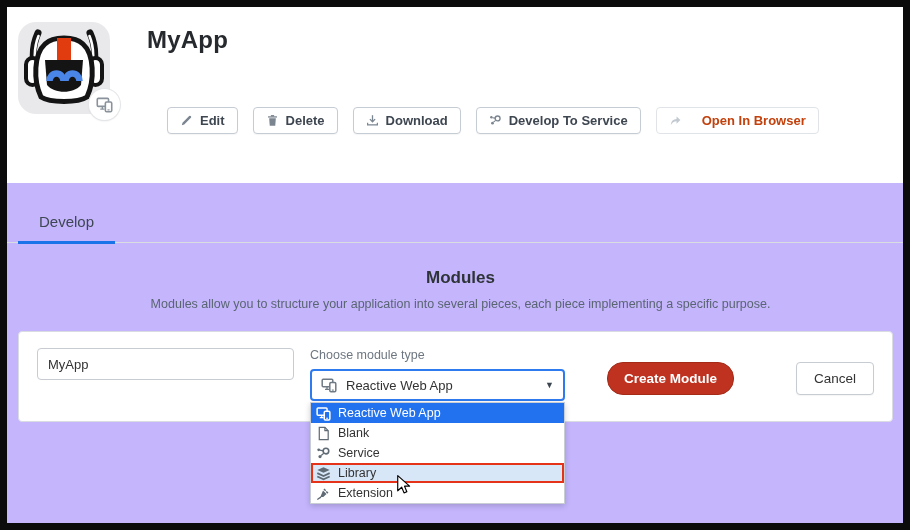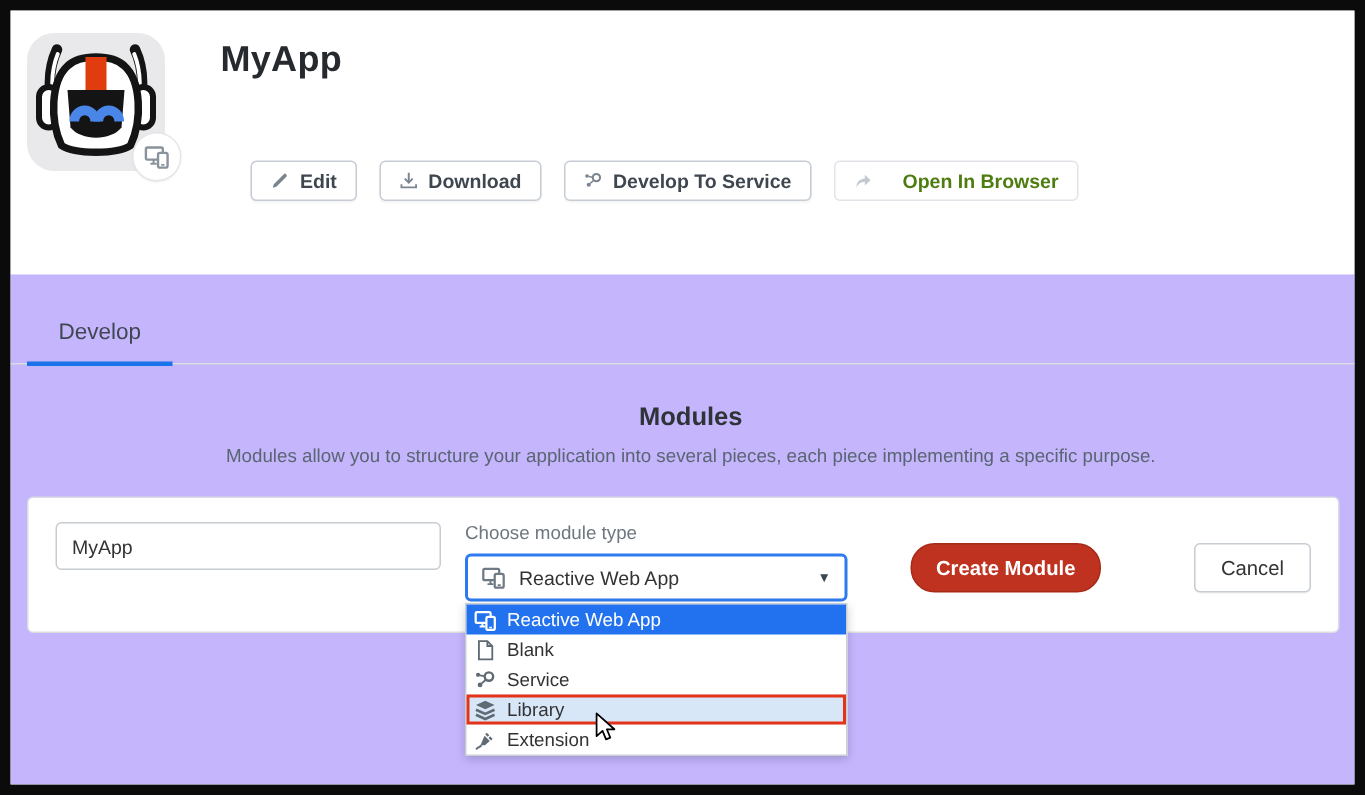--- a/index.html
+++ b/index.html
@@ -26,21 +26,21 @@
   .header-main{margin-left:37px;display:flex;flex-direction:column;}
   .app-title{font-size:24px;font-weight:700;color:#26292e;margin-top:7px;letter-spacing:.2px;}
   .toolbar{display:flex;gap:15px;margin-top:53px;padding-left:20px;}
   .btn{
     display:inline-flex;align-items:center;gap:7px;height:27px;padding:0 12px;
     background:#fff;border:1px solid #c6ccd3;border-radius:4px;
     font-family:inherit;font-size:13px;font-weight:700;color:#3e4650;
     box-shadow:0 1px 1px rgba(0,0,0,.04);cursor:pointer;white-space:nowrap;
   }
   .btn .bicon{display:flex;color:#7b858f;}
-  .btn.disabled{color:#4d7c0f;border-color:#e0e4e8;box-shadow:none;cursor:default;gap:20px;}
+  .btn.disabled{color:#c2410c;border-color:#e0e4e8;box-shadow:none;cursor:default;gap:20px;}
   .btn.disabled .bicon{color:#c2c9d1;}
 
   
   .gray{position:absolute;top:176px;left:0;right:0;bottom:0;background:#c4b5fd;}
   .tabs-bar{position:relative;height:60px;border-bottom:1px solid #d9dce0;}
   .tab{
     position:absolute;left:11px;bottom:-2px;padding:0 21px 11px;
     font-size:15px;color:#3f4752;border-bottom:3px solid #1a73e8;cursor:pointer;
   }
   .modules{padding:25px 11px 0 22px;text-align:center;}
@@ -134,20 +134,30 @@
         <button class="btn">
           <span class="bicon">
             <svg width="13" height="13" viewBox="0 0 16 16">
                   <path d="M2.2 13.8 L3.1 10.8 L11.3 2.6 a1.3 1.3 0 0 1 1.85 0 l0.25 0.25 a1.3 1.3 0 0 1 0 1.85 L5.2 12.9 Z" fill="currentColor"></path>
                 </svg>
           </span>
           <span>Edit</span>
         </button>
         <button class="btn">
           <span class="bicon">
+            <svg width="13" height="13" viewBox="0 0 16 16">
+                  <path d="M2.5 3.6 h11" stroke="currentColor" stroke-width="1.6"></path>
+                  <path d="M6 1.3 h4 v1.8 h-4 z" fill="currentColor"></path>
+                  <path d="M3.9 5.2 h8.2 l-0.7 9.4 h-6.8 z" fill="currentColor"></path>
+                </svg>
+          </span>
+          <span>Delete</span>
+        </button>
+        <button class="btn">
+          <span class="bicon">
             <svg width="13" height="13" viewBox="0 0 16 16" fill="none">
                   <path d="M8 1.5 v7.6" stroke="currentColor" stroke-width="1.6"></path>
                   <path d="M4.8 6.3 L8 9.5 L11.2 6.3" stroke="currentColor" stroke-width="1.6"></path>
                   <path d="M2 10.8 v2.7 h12 v-2.7" stroke="currentColor" stroke-width="1.5"></path>
                 </svg>
           </span>
           <span>Download</span>
         </button>
         <button class="btn">
           <span class="bicon">

